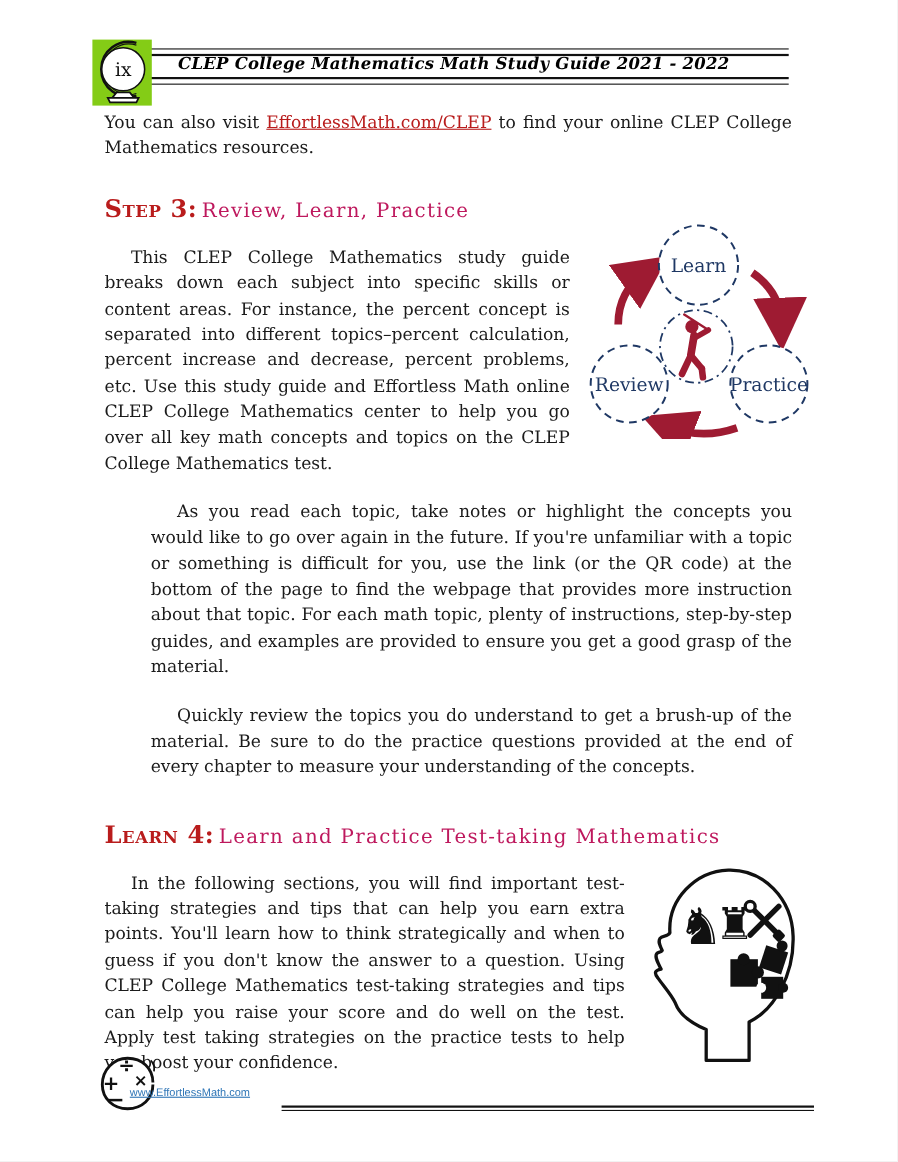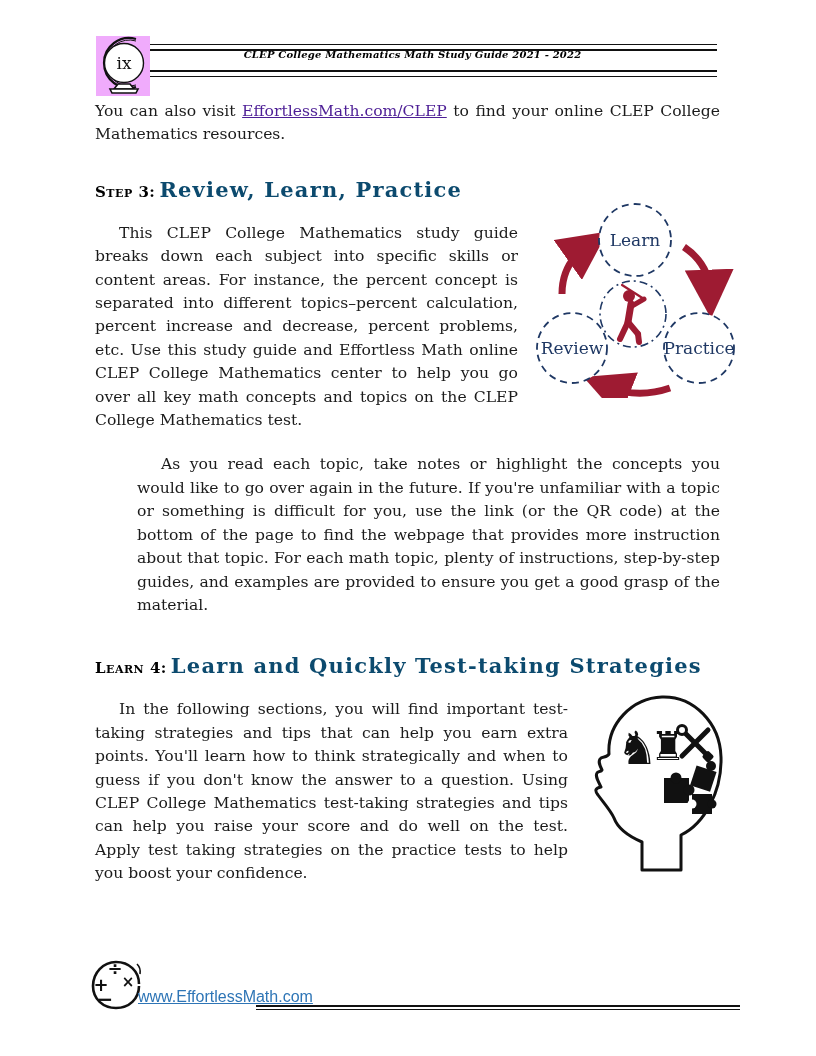--- a/index.html
+++ b/index.html
@@ -11,60 +11,60 @@
     color:#1b1b1b;
   }
 
   
   .header { position:absolute; left:84px; top:36px; width:633px; height:62px; }
   .rule { position:absolute; left:24px; right:0; height:7px; border-top:1.5px solid #111; border-bottom:2.5px solid #111; background:#fff; }
   .rule.top    { top:8px; }
   .rule.bottom { top:34px; border-top:2.5px solid #111; border-bottom:1.5px solid #111; }
   .header-title {
     position:absolute; left:24px; right:0; top:13px; text-align:center;
-    font-weight:bold; font-style:italic; font-size:10px; color:#000; letter-spacing:.2px;
+    font-weight:bold; font-style:italic; font-size:15px; color:#000; letter-spacing:.2px;
   }
-  .globe { position:absolute; left:12px; top:0; width:54px; height:60px; background:#f0abfc; }
+  .globe { position:absolute; left:0; top:0; width:54px; height:60px; background:#84cc16; }
 
   
   .content { position:absolute; left:95px; top:100px; width:625px; }
   p { font-size:15.6px; line-height:23.4px; text-align:justify; }
   p.indent { text-indent:24px; }
-  .doc-link { color:#4c1d95; text-decoration:underline; cursor:pointer; }
+  .doc-link { color:#b91c1c; text-decoration:underline; cursor:pointer; }
 
   .step-heading { margin:30px 0 20px 0; white-space:nowrap; }
   .step-label {
-    font-variant:small-caps; font-weight:bold; font-size:15px;
-    color:#000000; letter-spacing:.5px;
+    font-variant:small-caps; font-weight:bold; font-size:22px;
+    color:#b91c1c; letter-spacing:.5px;
   }
   .step-title {
-    font-weight:bold; font-size:21px; color:#0c4a6e; letter-spacing:1.2px;
+    font-weight:normal; font-size:18px; color:#be185d; letter-spacing:1.2px;
     margin-left:4px;
   }
   .intro { margin-top:0; }
   .mt { margin-top:21px;margin-left:42px; }
 
   .cycle-diagram {
     float:right; width:208px; height:200px;
     margin:-24px -20px 6px 14px;
   }
   .head-figure {
     float:right; width:152px; height:186px;
     margin:-12px -12px 0 12px;
   }
   section { overflow:visible; }
   section::after { content:""; display:block; clear:both; }
 
   
   .footer { position:absolute; left:88px; top:956px; width:652px; height:62px; }
   .math-badge { position:absolute; left:0; top:0; width:56px; height:56px; }
   .footer-link {
-    position:absolute; left:50px; top:32px;
+    position:absolute; left:30px; top:32px;
     font-family:"Liberation Sans","DejaVu Sans",sans-serif;
-    font-size:16px; color:#2E75B6; text-decoration:underline; cursor:pointer;
+    font-size:10px; color:#2E75B6; text-decoration:underline; cursor:pointer;
   }
   .footer-rule {
     position:absolute; left:168px; right:0; top:49px; height:5px;
     border-top:2px solid #111; border-bottom:1.2px solid #111;
   }
 </style>
 </head>
 <body>
 
 <div class="page">
@@ -122,23 +122,24 @@
           <circle cx="40" cy="150" r="35" fill="#fff" stroke="#1F3864" stroke-width="1.8" stroke-dasharray="7 5"></circle>
           <text x="40" y="156" text-anchor="middle" font-family="DejaVu Serif,serif" font-size="17" fill="#1F3864">Review</text>
           <circle cx="167" cy="150" r="35" fill="#fff" stroke="#1F3864" stroke-width="1.8" stroke-dasharray="7 5"></circle>
           <text x="167" y="156" text-anchor="middle" font-family="DejaVu Serif,serif" font-size="17" fill="#1F3864">Practice</text>
         </svg>
       </div>
       <p class="indent">This CLEP College Mathematics study guide breaks down each subject into specific skills or content areas. For instance, the percent concept is separated into different topics–percent calculation, percent increase and decrease, percent problems, etc. Use this study guide and Effortless Math online CLEP College Mathematics center to help you go over all key math concepts and topics on the CLEP College Mathematics test.</p>
     </section>
 
     <p class="indent mt">As you read each topic, take notes or highlight the concepts you would like to go over again in the future. If you're unfamiliar with a topic or something is difficult for you, use the link (or the QR code) at the bottom of the page to find the webpage that provides more instruction about that topic. For each math topic, plenty of instructions, step-by-step guides, and examples are provided to ensure you get a good grasp of the material.</p>
+    <p class="indent mt">Quickly review the topics you do understand to get a brush-up of the material. Be sure to do the practice questions provided at the end of every chapter to measure your understanding of the concepts.</p>
 
     <div class="step-heading" style="margin-top:36px;">
-      <span class="step-label">Learn 4:</span><span class="step-title">Learn and Quickly Test-taking Strategies</span>
+      <span class="step-label">Learn 4:</span><span class="step-title">Learn and Practice Test-taking Mathematics</span>
     </div>
 
     <section>
       <div class="head-figure">
         <svg width="152" height="186" viewBox="0 0 152 186">
 
           <path d="M62,184 L62,156 C48,150 38,143 34,132 C31,125 23,116 18,109 C14,104 16,102 21,101 C18,95 15,90 17,87 C18,85 21,86 22,84 C20,80 18,76 20,73 C22,70 27,72 29,68 C27,38 52,12 82,11 C114,10 140,37 141,71 C142,106 124,138 101,149 L101,184 Z" fill="#fff" stroke="#111" stroke-width="3" stroke-linejoin="round"></path>
 
           <text x="57" y="78" text-anchor="middle" font-family="DejaVu Sans,sans-serif" font-size="46" fill="#111">♞</text>
           <text x="88" y="74" text-anchor="middle" font-family="DejaVu Sans,sans-serif" font-size="40" fill="#111">♜</text>

